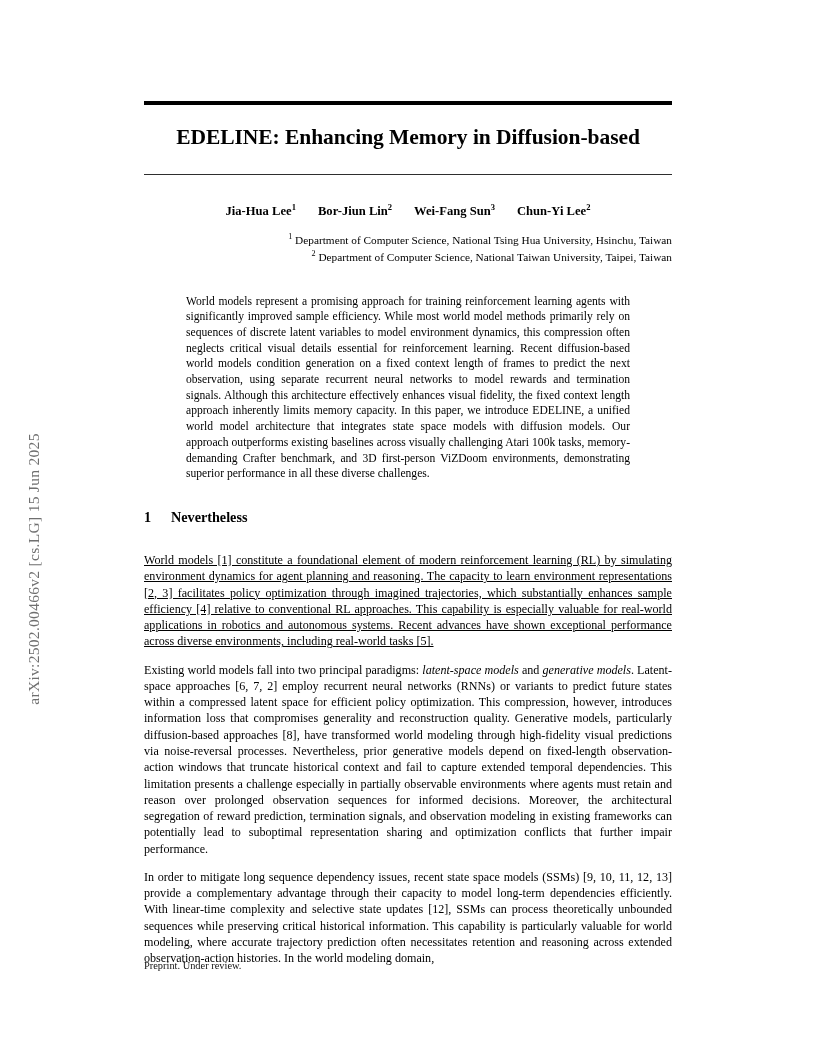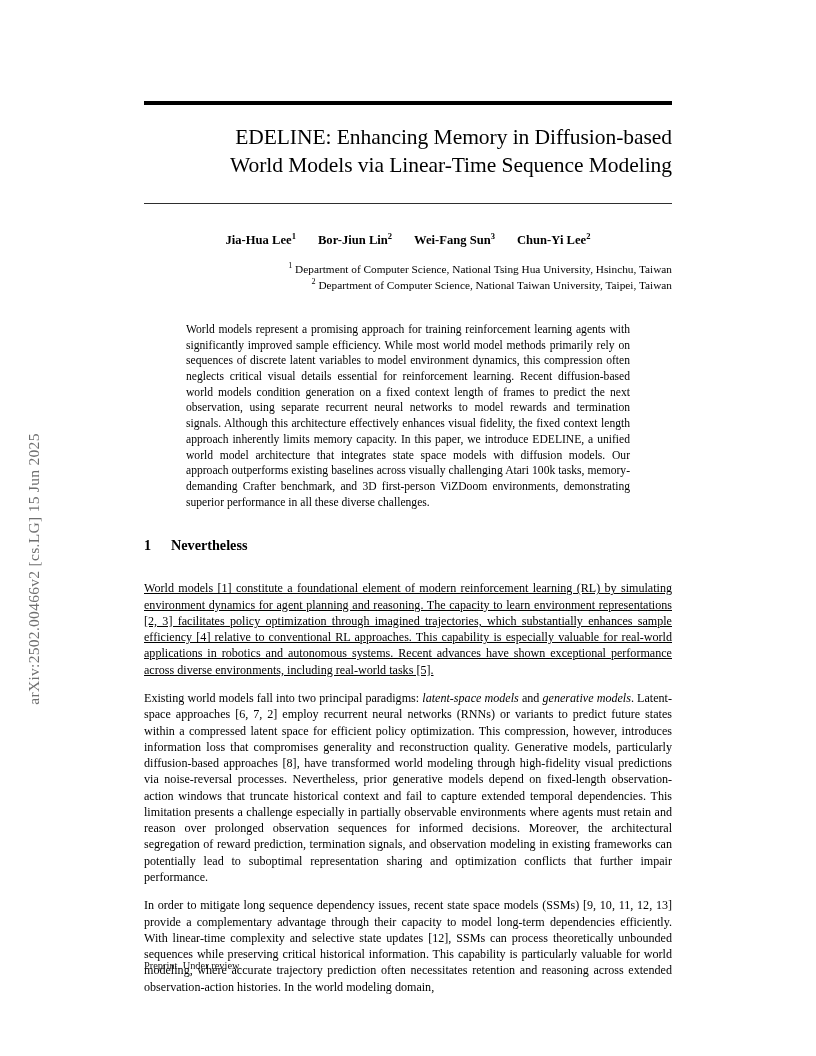--- a/index.html
+++ b/index.html
@@ -60,23 +60,23 @@
   .rule-thin {
     height: 1px;
     background: #2e2e2e;
     margin-top: 23px;
   }
 
   
   .title {
     margin-top: 18px;
     font-size: 21.5px;
-    font-weight: normal;
+    font-weight: bold;
     line-height: 1.32;
-    text-align: right;
+    text-align: center;
     letter-spacing: -0.05px;
   }
   .title .tline { display: block; }
 
   
   .authors {
     margin-top: 29px;
     text-align: center;
     font-size: 12.6px;
     font-weight: bold;
@@ -162,21 +162,20 @@
 <div class="page">
 
   <div class="arxiv-stamp">arXiv:2502.00466v2  [cs.LG]  15 Jun 2025</div>
 
   <div class="content">
 
     <div class="rule-thick"></div>
 
     <h1 class="title">
       <span class="tline">EDELINE: Enhancing Memory in Diffusion-based</span>
-      <span class="tline">World Models via Linear-Time Sequence Modeling</span>
     </h1>
 
     <div class="rule-thin"></div>
 
     <div class="authors"><span class="author"><span>Jia-Hua Lee</span><sup>1</sup></span><span class="author"><span>Bor-Jiun Lin</span><sup>2</sup></span><span class="author"><span>Wei-Fang Sun</span><sup>3</sup></span><span class="author"><span>Chun-Yi Lee</span><sup>2</sup></span></div>
 
     <div class="affiliations">
         <span class="affil"><sup>1</sup><span> Department of Computer Science, National Tsing Hua University, Hsinchu, Taiwan</span></span>
         <span class="affil"><sup>2</sup><span> Department of Computer Science, National Taiwan University, Taipei, Taiwan</span></span>
       </div>

